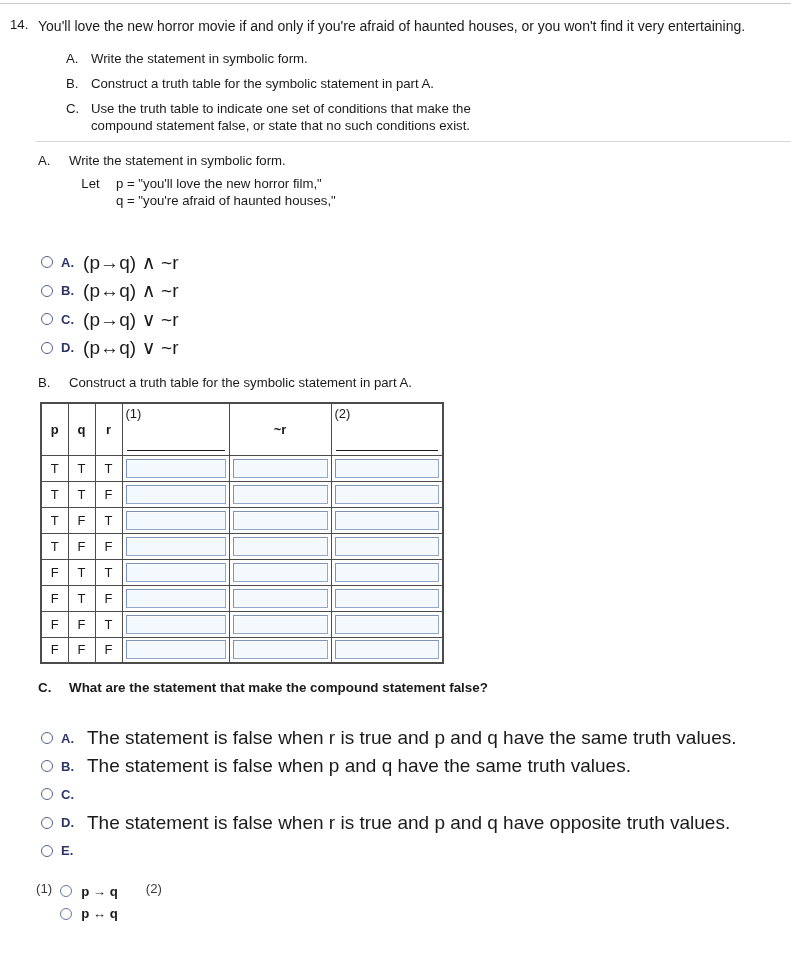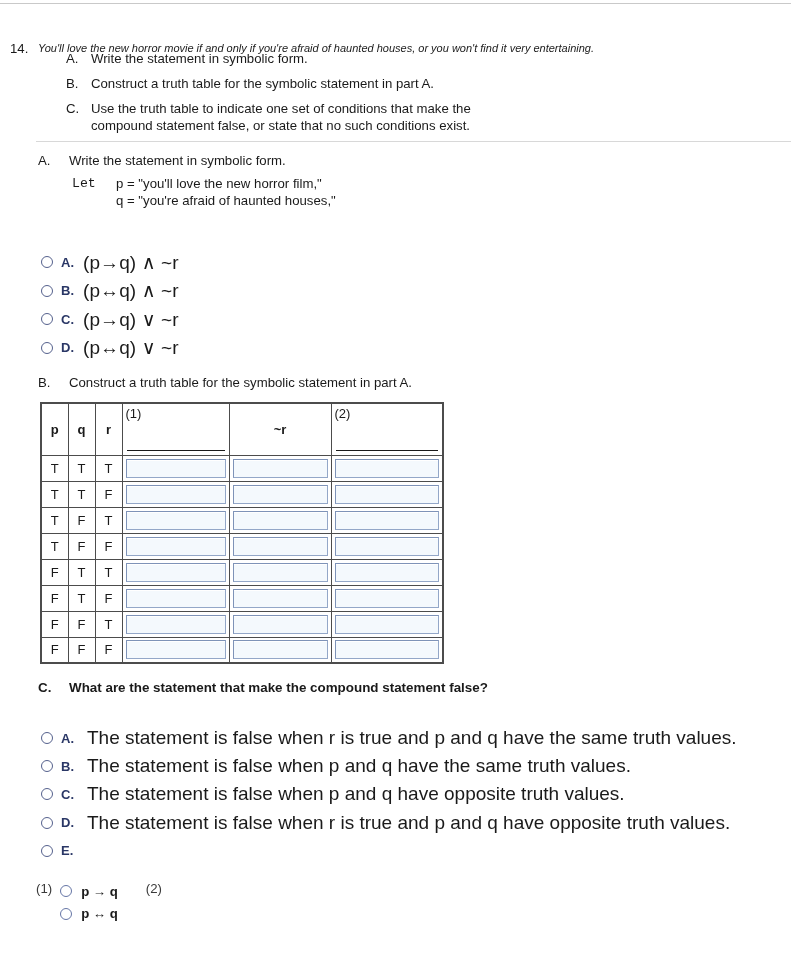--- a/index.html
+++ b/index.html
@@ -19,24 +19,24 @@
     position: absolute;
     left: 0; top: 3px;
     width: 791px; height: 1px;
     background: #c9c9c9;
   }
   .page { position: absolute; left: 0; top: 0; width: 791px; }
 
   
   .stem {
     position: absolute; left: 10px; top: 17px; width: 775px;
-    display: flex; align-items: flex-start; margin-top: 24px;
+    display: flex; align-items: flex-start;
   }
   .stem-num { width: 28px; flex: 0 0 28px; font-size: 13.2px; }
-  .stem-text { font-size: 11px; line-height: 1.35; font-style: italic; }
+  .stem-text { font-size: 14px; line-height: 1.35; }
 
   .sub-list { position: absolute; left: 66px; top: 50px; width: 700px; }
   .sub-item { display: flex; align-items: flex-start; margin-bottom: 7px; line-height: 1.35; }
   .sub-letter { width: 25px; flex: 0 0 25px; }
   .sub-text { white-space: pre-line; }
 
   .divider {
     position: absolute; left: 36px; top: 141px;
     width: 755px; height: 1px; background: #d8d8d8;
   }
@@ -46,21 +46,21 @@
     position: absolute; left: 38px; top: 153px;
     display: flex; align-items: flex-start;
   }
   .part-letter { width: 31px; flex: 0 0 31px; }
 
   .letdefs {
     position: absolute; left: 72px; top: 175px;
     font-size: 13.2px; line-height: 1.32;
   }
   .letrow { display: flex; }
-  .let-label { width: 44px; flex: 0 0 44px; text-align: left; padding-right: 7px; font-family: Liberation Mono, monospace; }
+  .let-label { width: 44px; flex: 0 0 44px; text-align: center; padding-right: 7px; }
   .let-body { white-space: pre; }
 
   
   .opt-list { position: absolute; }
   .opt { display: flex; align-items: center; }
   .radio {
     width: 12px; height: 12px; flex: 0 0 12px;
     border: 1.4px solid #55618d; border-radius: 50%;
     background: #fff; margin-right: 8px;
   }
@@ -369,21 +369,20 @@
       <span class="opt-body">The statement is false when r is true and p and q have the same truth values.</span>
     </div>
     <div class="opt">
       <span class="radio"></span>
       <span class="opt-letter">B.</span>
       <span class="opt-body">The statement is false when p and q have the same truth values.</span>
     </div>
     <div class="opt">
       <span class="radio"></span>
       <span class="opt-letter">C.</span>
-      <span class="opt-body">The statement is false when p and q have opposite truth values.</span>
     </div>
     <div class="opt">
       <span class="radio"></span>
       <span class="opt-letter">D.</span>
       <span class="opt-body">The statement is false when r is true and p and q have opposite truth values.</span>
     </div>
     <div class="opt">
       <span class="radio"></span>
       <span class="opt-letter">E.</span>
     </div>

